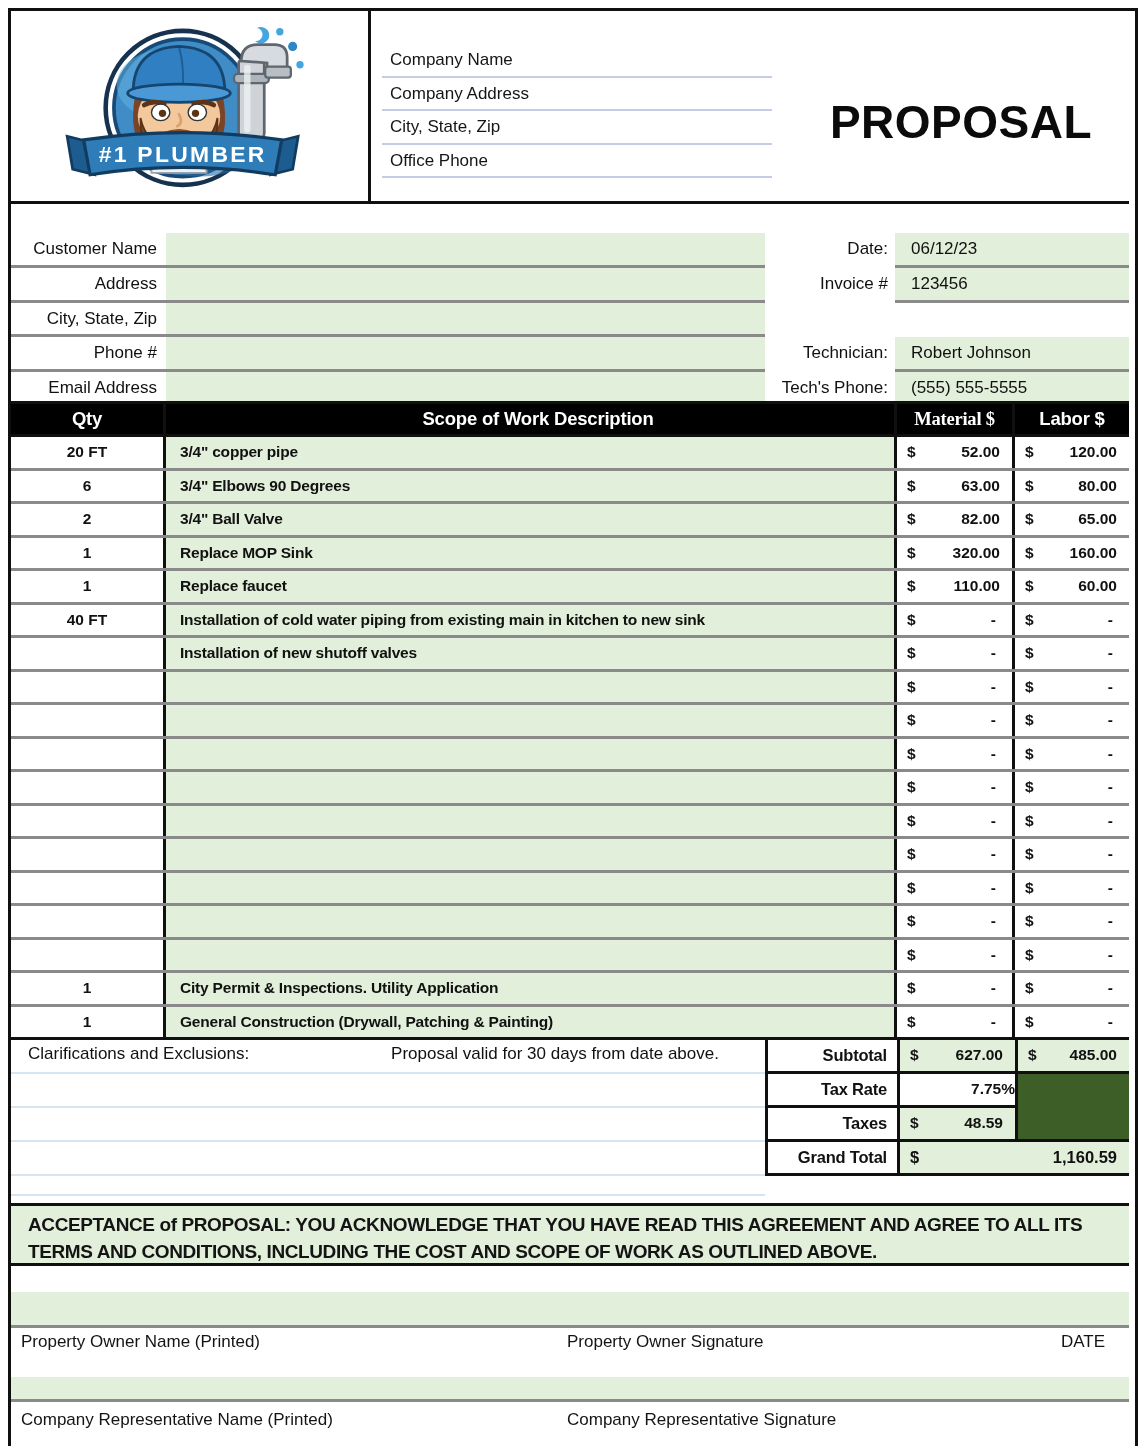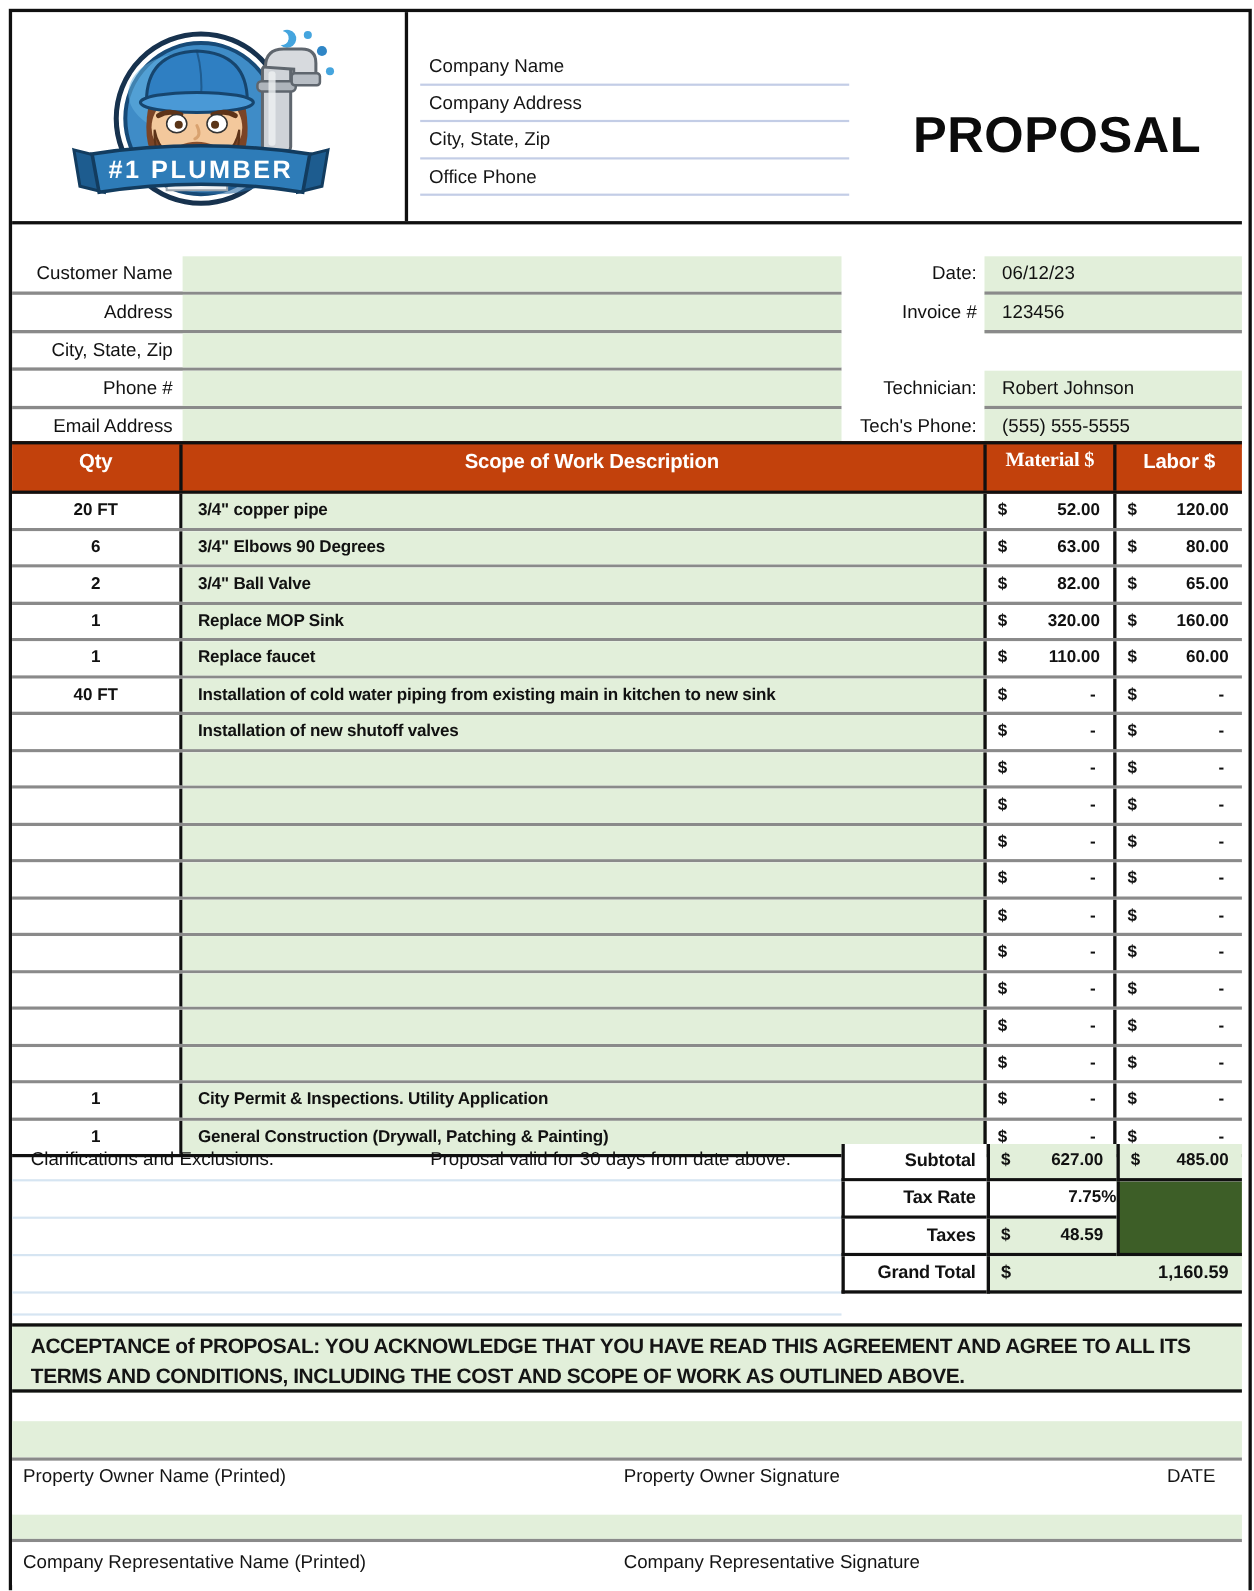--- a/index.html
+++ b/index.html
@@ -28,21 +28,21 @@
   .cust-label{position:absolute;left:0;top:0;width:146px;height:100%;line-height:32px;
               text-align:right;padding-right:8px;font-size:17px;}
   .cust-meta-label{position:absolute;left:754px;top:0;width:130px;height:100%;line-height:32px;
                    text-align:right;padding-right:7px;font-size:17px;box-sizing:border-box;}
   .cust-meta-value{position:absolute;left:884px;top:0;width:234px;height:100%;background:#e2efda;
                    border-bottom:3px solid #8a8a8a;box-sizing:border-box;line-height:31px;
                    padding-left:16px;font-size:17px;}
 
   
   .worktable{position:absolute;left:0;top:390px;width:1118px;border-bottom:3px solid #101010;box-sizing:border-box;}
-  .wt-header{display:flex;height:48px;background:#c2410c;border-top:3px solid #101010;
+  .wt-header{display:flex;height:36px;background:#000000;border-top:3px solid #101010;
              border-bottom:3px solid #101010;box-sizing:border-box;}
   .wt-h{color:#ffffff;font-weight:bold;font-size:18.5px;line-height:30px;text-align:center;
         box-sizing:border-box;letter-spacing:-0.2px;}
   .wt-h.qty{width:155px;border-right:3px solid #101010;}
   .wt-h.desc{width:731px;border-right:3px solid #101010;padding-left:16px;}
   .wt-h.mat{width:118px;border-right:3px solid #101010;font-family:Liberation Serif, serif;}
   .wt-h.lab{width:114px;}
   .wt-row{display:flex;height:33.5px;border-bottom:3px solid #8a8a8a;box-sizing:border-box;background:#ffffff;}
   .wt-row.last{border-bottom:none;height:30.5px;}
   .wt-qty{width:155px;border-right:3px solid #101010;box-sizing:border-box;text-align:center;

